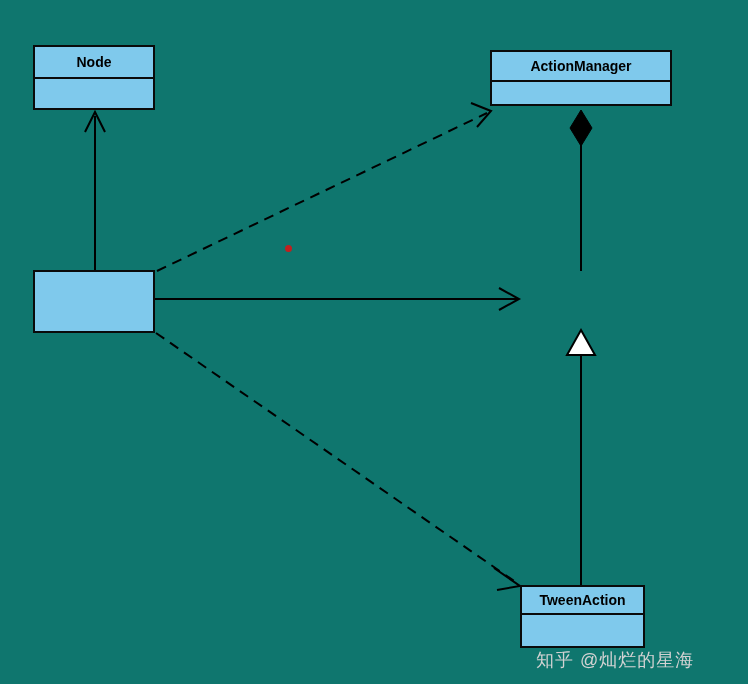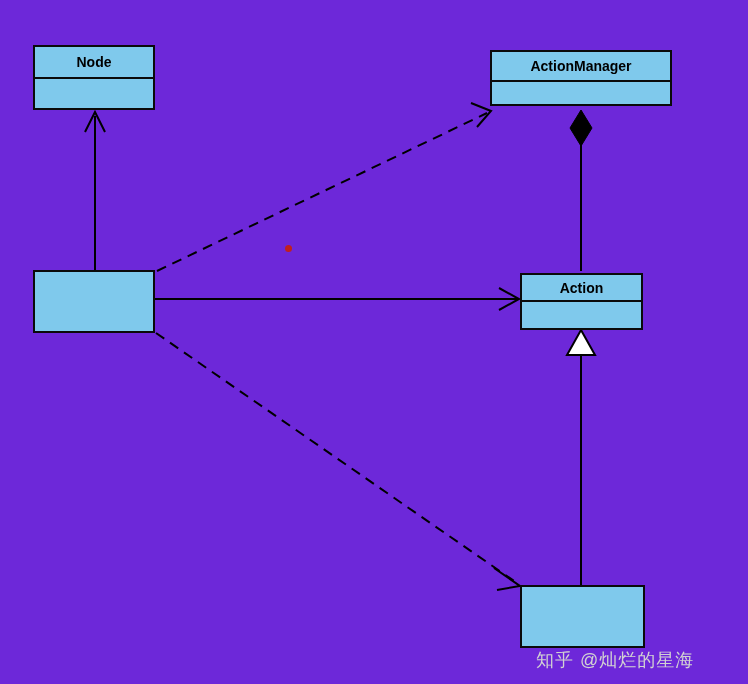--- a/index.html
+++ b/index.html
@@ -7,21 +7,21 @@
     padding: 0;
     background: #ffffff;
   }
   body {
     font-family: "Liberation Sans", sans-serif;
   }
   #canvas {
     position: relative;
     width: 748px;
     height: 684px;
-    background: #6d28d9;
+    background: #0f766e;
     overflow: hidden;
   }
   #edges {
     position: absolute;
     left: 0;
     top: 0;
     width: 748px;
     height: 684px;
     pointer-events: none;
   }
@@ -109,26 +109,23 @@
 
   <div class="uml-class" style="left:490px; top:50px; width:182px; height:56px;">
     <div class="uml-class-title" style="height:30px;">ActionManager</div>
     <div class="uml-class-body"></div>
   </div>
 
   <div class="uml-class" style="left:33px; top:270px; width:122px; height:63px;">
     <div class="uml-class-body"></div>
   </div>
 
-  <div class="uml-class" style="left:520px; top:273px; width:123px; height:57px;">
-    <div class="uml-class-title" style="height:27px;">Action</div>
-    <div class="uml-class-body"></div>
-  </div>
 
   <div class="uml-class" style="left:520px; top:585px; width:125px; height:63px;">
+    <div class="uml-class-title" style="height:28px;">TweenAction</div>
     <div class="uml-class-body"></div>
   </div>
 
   <div class="marker-dot" style="left:285px; top:245px;"></div>
 
   <div class="watermark" style="left:536px; top:648px;">知乎 @灿烂的星海</div>
 
 </div>
 
 </body></html>

